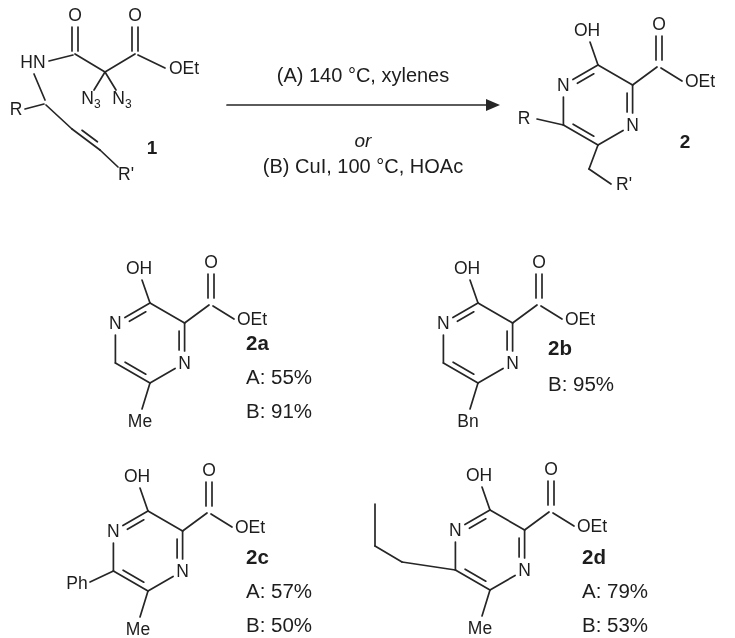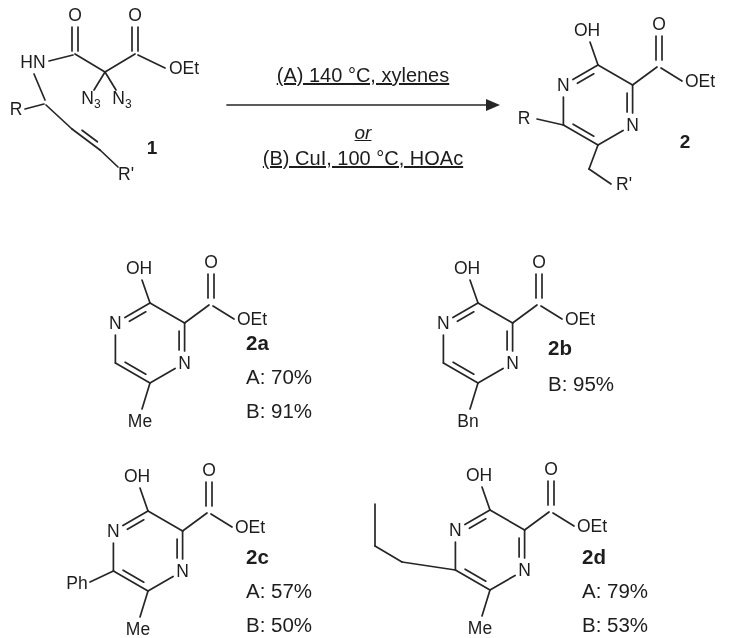--- a/index.html
+++ b/index.html
@@ -6,21 +6,21 @@
   html,body { background:#ffffff; }
   body { font-family:"Liberation Sans","DejaVu Sans",sans-serif; color:#1d1d1d; }
   .page { position:relative; width:735px; height:638px; background:#ffffff; overflow:hidden; }
   .abs { position:absolute; }
   svg line { stroke:#262626; stroke-width:1.7; stroke-linecap:round; }
   svg polygon { fill:#262626; stroke:none; }
   svg text { fill:#1d1d1d; font-size:17.5px; font-family:"Liberation Sans","DejaVu Sans",sans-serif; }
   svg .sub { font-size:12px; }
   svg .cmp-id { font-weight:bold; font-size:19px; }
   .cond-line { font-size:20px; line-height:27px; white-space:nowrap; }
-  .cond-or { font-size:19px; font-style:italic; line-height:24px; margin-top:2px; }
+  .cond-or { font-size:19px; font-style:italic; line-height:24px; margin-top:10px; }
   .yield-block { font-size:20.5px; line-height:34px; white-space:nowrap; }
   .yield-block .cmp { font-weight:bold; }
   .yield-block sup { font-size:13px; }
 </style>
 </head>
 <body>
 
 <div class="page">
 
   <svg class="abs" style="left:8px; top:4px;" width="215" height="200" viewBox="0 0 215 200">
@@ -57,21 +57,21 @@
     <text x="127" y="17" text-anchor="middle">O</text>
     <text x="25" y="64" text-anchor="middle">HN</text>
     <text x="161" y="70">OEt</text>
     <text x="83" y="100" text-anchor="middle"><tspan>N</tspan><tspan class="sub" dy="4">3</tspan></text>
     <text x="114" y="100" text-anchor="middle"><tspan>N</tspan><tspan class="sub" dy="4">3</tspan></text>
     <text x="8" y="111" text-anchor="middle">R</text>
     <text x="118" y="176" text-anchor="middle">R'</text>
     <text x="144" y="150" text-anchor="middle" class="cmp-id">1</text>
   </svg>
 
-  <div class="abs" style="left:223px; top:62px; width:280px; text-align:center;text-decoration:underline;">
+  <div class="abs" style="left:223px; top:62px; width:280px; text-align:center;">
     <div class="cond-line">(A) 140 °C, xylenes</div>
     <svg width="276" height="20" style="margin-top:6px;">
       <line x1="2" y1="10" x2="262" y2="10"></line>
       <polygon points="261,4 275,10 261,16"></polygon>
     </svg>
     <div class="cond-or">or</div>
     <div class="cond-line">(B) CuI, 100 °C, HOAc</div>
   </div>
 
   <svg class="abs" style="left:503px; top:0px;" width="232" height="200" viewBox="0 0 232 200">
@@ -128,21 +128,21 @@
     </g>
     <text x="84" y="36" text-anchor="middle">OH</text>
     <text x="156" y="30" text-anchor="middle">O</text>
     <text x="182" y="87">OEt</text>
     <text x="60.4" y="91" text-anchor="middle">N</text>
     <text x="129.6" y="131" text-anchor="middle">N</text>
     <text x="85" y="189" text-anchor="middle">Me</text>
   </svg>
   <div class="abs yield-block" style="left:246px; top:326px;">
     <div class="cmp">2a</div>
-    <div>A: 70%</div>
+    <div>A: 55%</div>
     <div>B: 91%</div>
   </div>
 
   <svg class="abs" style="left:383px; top:238px;" width="235" height="200" viewBox="0 0 235 200">
     <g>
       <line x1="95" y1="65" x2="129.6" y2="85"></line>
       <line x1="129.6" y1="85" x2="129.6" y2="113"></line>
       <line x1="120.1" y1="130.5" x2="95" y2="145"></line>
       <line x1="95" y1="145" x2="60.4" y2="125"></line>
       <line x1="60.4" y1="125" x2="60.4" y2="97"></line>

